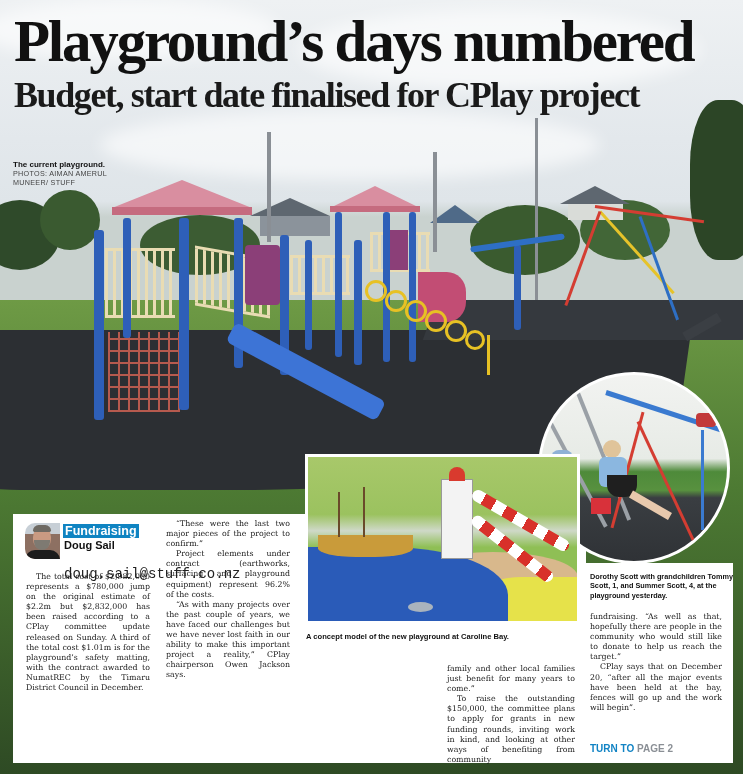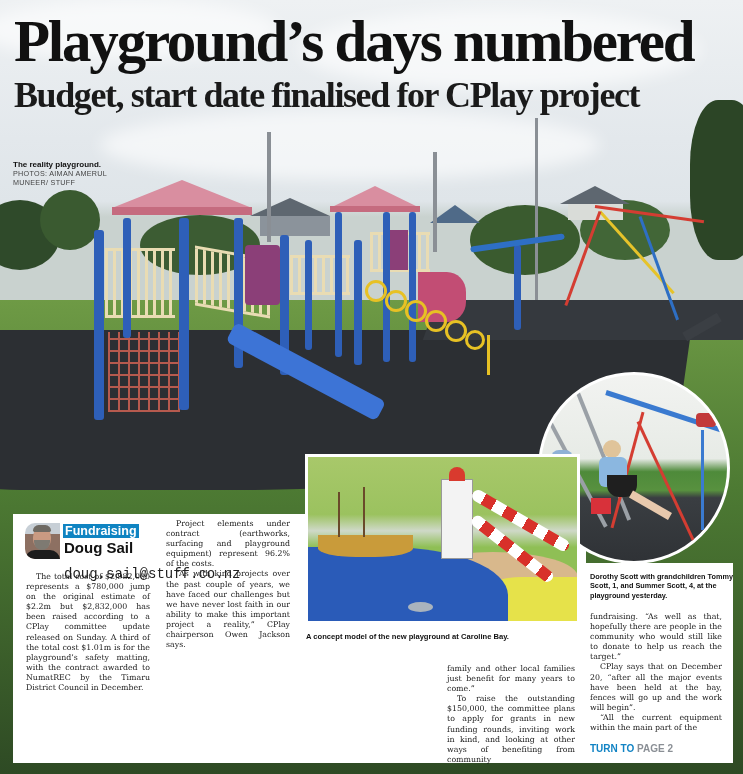--- a/index.html
+++ b/index.html
@@ -68,21 +68,21 @@
 
   
   .byline { position: absolute; left: 25px; top: 523px; width: 135px; height: 38px; }
   .avatar { position: absolute; left: 0; top: 0; width: 35px; height: 36px; border-radius: 10px 0 0 10px; overflow: hidden;
     background: linear-gradient(180deg, #c7cfd6 0%, #c7cfd6 30%, #8d7062 30%); }
   .avatar .head { position: absolute; left: 8px; top: 4px; width: 18px; height: 22px; border-radius: 45%; background: #c99a82; }
   .avatar .hair { position: absolute; left: 8px; top: 2px; width: 18px; height: 7px; border-radius: 8px 8px 2px 2px; background: #6e6a63; }
   .avatar .beard { position: absolute; left: 9px; top: 17px; width: 16px; height: 10px; border-radius: 0 0 8px 8px; background: #7e7a72; }
   .avatar .body { position: absolute; left: 0; top: 27px; width: 35px; height: 12px; background: #1c1c1c; border-radius: 10px 10px 0 0; }
   .section-tag { position: absolute; left: 38px; top: 1px; background: #0f84c2; color: #fff; font-family: "Liberation Sans", sans-serif; font-weight: bold; font-size: 12.5px; padding: 0 2px; line-height: 14px; }
-  .author-name { position: absolute; left: 39px; top: 16px; font-family: "Liberation Sans", sans-serif; font-weight: bold; font-size: 15px; color: #111; }
+  .author-name { position: absolute; left: 39px; top: 16px; font-family: "Liberation Sans", sans-serif; font-weight: bold; font-size: 11px; color: #111; }
   .author-email { position: absolute; left: 39px; top: 43px; font-family: Liberation Mono, monospace; font-size: 14px; color: #222; }
 
   
   .col { position: absolute; font-family: "DejaVu Serif", serif; font-size: 7.85px; line-height: 10.1px; color: #1a1a1a; text-align: justify; }
   .col p { margin: 0; text-indent: 0; }
   .col p.ind { text-indent: 10px; }
   .col1 { left: 26px; top: 572px; width: 124px; }
   .col2 { left: 166px; top: 519px; width: 124px; }
   .col3 { left: 306px; top: 664px; width: 125px; }
   .col4 { left: 447px; top: 664px; width: 128px; }
@@ -160,21 +160,21 @@
   <div class="swing-frame" style="left:600px;top:210px;width:110px;background:#e6c32a;transform:rotate(48deg);"></div>
   <div class="swing-frame" style="left:600px;top:210px;width:100px;background:#d43d32;transform:rotate(110deg);"></div>
   <div class="swing-frame" style="left:640px;top:215px;width:110px;background:#2e6fc4;transform:rotate(70deg);"></div>
   <div style="position:absolute;left:682px;top:322px;width:40px;height:10px;background:#3b3f44;transform:rotate(-30deg);"></div>
 </div>
 
 <h1 class="headline">Playground’s days numbered</h1>
 <h2 class="subhead">Budget, start date finalised for CPlay project</h2>
 
 <div class="photo-caption">
-  <span class="cap-main">The reality playground.</span>
+  <span class="cap-main">The current playground.</span>
   <span class="cap-credit">PHOTOS: AIMAN AMERUL MUNEER/ STUFF</span>
 </div>
 
 <div class="article-panel"></div>
 <div class="article-panel-right"></div>
 
 <div class="swing-circle">
   <div style="position:absolute;left:30px;top:20px;width:4px;height:140px;background:#9aa0a6;transform:rotate(-28deg);"></div>
   <div style="position:absolute;left:60px;top:10px;width:4px;height:140px;background:#9aa0a6;transform:rotate(-22deg);"></div>
   <div style="position:absolute;left:65px;top:15px;width:150px;height:5px;background:#3a7ad0;transform:rotate(18deg);transform-origin:left center;"></div>
@@ -219,34 +219,34 @@
   <span class="section-tag">Fundraising</span>
   <span class="author-name">Doug Sail</span>
   <span class="author-email">doug.sail@stuff.co.nz</span>
 </div>
 
 <div class="col col1">
   <p class="ind">The total cost of $2,982,000 represents a $780,000 jump on the original estimate of $2.2m but $2,832,000 has been raised according to a CPlay committee update released on Sunday. A third of the total cost $1.01m is for the playground’s safety matting, with the contract awarded to NumatREC by the Timaru District Council in December.</p>
 </div>
 
 <div class="col col2">
+  <p class="ind">“These were the last two major pieces of the project to confirm.”</p>
   <p class="ind">Project elements under contract (earthworks, surfacing and playground equipment) represent 96.2% of the costs.</p>
-  <p class="ind">“As with kind projects over the past couple of years, we have faced our challenges but we have never lost faith in our ability to make this important project a reality,” CPlay chairperson Owen Jackson says.</p>
+  <p class="ind">“As with many projects over the past couple of years, we have faced our challenges but we have never lost faith in our ability to make this important project a reality,” CPlay chairperson Owen Jackson says.</p>
 </div>
 
 <div class="col col3">
 </div>
 
 <div class="col col4">
   <p>family and other local families just benefit for many years to come.”</p>
   <p class="ind">To raise the outstanding $150,000, the committee plans to apply for grants in new funding rounds, inviting work in kind, and looking at other ways of benefiting from community</p>
 </div>
 
 <div class="col col5">
   <p>fundraising. “As well as that, hopefully there are people in the community who would still like to donate to help us reach the target.”</p>
   <p class="ind">CPlay says that on December 20, “after all the major events have been held at the bay, fences will go up and the work will begin”.</p>
-  <p class="ind">“All the current equipment within the main part of the</p>
 </div>
 
 <div class="turn-to">
   <span class="t1">TURN TO</span>
   <span class="t2">PAGE 2</span>
 </div>
 
 </body></html>

